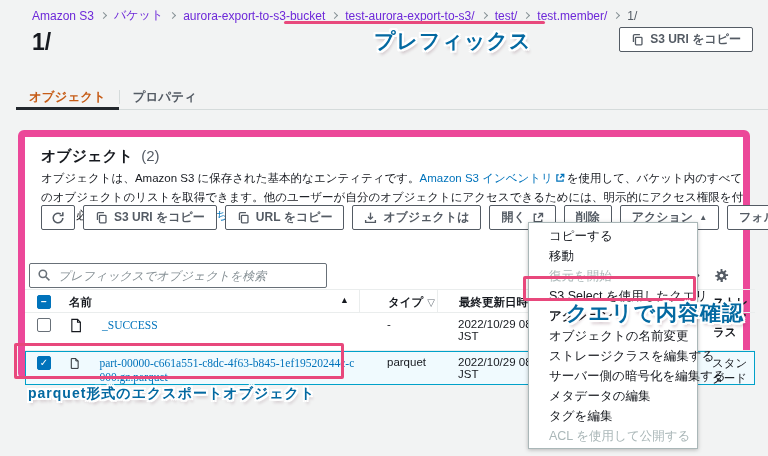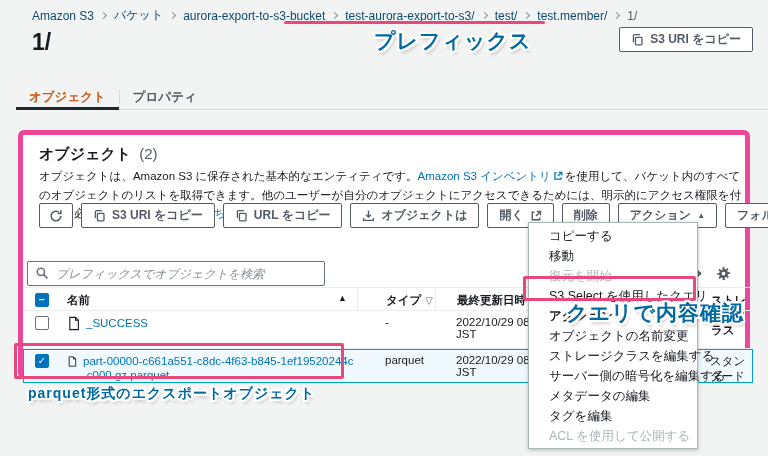--- a/index.html
+++ b/index.html
@@ -3,21 +3,21 @@
 <meta charset="utf-8">
 <style>
   * { margin:0; padding:0; box-sizing:border-box; }
   html,body { width:768px; height:456px; overflow:hidden; }
   body {
     font-family:"Liberation Sans","DejaVu Sans",sans-serif;
     background:#f2f3f3; color:#16191f; position:relative; font-size:12px;
   }
   
   .breadcrumb { position:absolute; left:32px; top:7px; display:flex; align-items:center; white-space:nowrap; font-size:12px; }
-  .crumb { color:#0c4a6e; cursor:pointer; text-decoration:none; }
+  .crumb { color:#6d28d9; cursor:pointer; text-decoration:none; }
   .crumb.current { color:#545b64; cursor:default; }
   .crumb-sep { width:5px; height:5px; border-top:1.6px solid #879196; border-right:1.6px solid #879196; transform:rotate(45deg); display:inline-block; margin:0 8px 0 7px; }
   .pink-underline { position:absolute; left:284px; top:21px; width:261px; height:3px; background:#e8487c; border-radius:2px; z-index:46; }
   
   .annotation {
     position:absolute; z-index:48; font-weight:bold; color:#0369a1; letter-spacing:1px;
     text-shadow:-2px -2px 0 #fff, 2px -2px 0 #fff, -2px 2px 0 #fff, 2px 2px 0 #fff,
                  0 -2px 0 #fff, 0 2px 0 #fff, -2px 0 0 #fff, 2px 0 0 #fff,
                  2px 4px 3px rgba(90,40,60,.25);
   }
@@ -38,21 +38,21 @@
   .btn-top-copy { position:absolute; right:15px; top:27px; }
   .btn-primary { background:#ec7211; border-color:#ec7211; color:#fff; }
   
   .tabs { position:absolute; left:16px; top:85px; display:flex; align-items:center; height:24px; }
   .tab { padding:0 13px; font-size:12.5px; font-weight:bold; color:#545b64; cursor:pointer; }
   .tab.active { color:#c65c17; }
   .tab-divider { width:1px; height:14px; background:#d5dbdb; }
   .tab-underline-active { position:absolute; left:16px; top:107px; width:103px; height:3px; background:#22272c; z-index:2; }
   .tab-underline-full { position:absolute; left:16px; top:109px; width:752px; height:1px; background:#d5dbdb; }
   
-  .card { position:absolute; left:18px; top:130px; width:732px; height:249px; background:#fff; border:5px solid #ec4899; border-radius:6px; }
+  .card { position:absolute; left:18px; top:130px; width:732px; height:249px; background:#fff; border:7px solid #ec4899; border-radius:6px; }
   .card-heading { position:absolute; left:16px; top:10px; font-size:15px; }
   .card-heading .h-main { font-weight:bold; color:#16191f; }
   .card-heading .h-count { color:#545b64; margin-left:4px; }
   .card-desc { position:absolute; left:16px; top:33px; width:706px; font-size:11.5px; line-height:1.55; color:#16191f; }
   .inline-link { color:#0073bb; cursor:pointer; }
   .ext-ico { display:inline-block; vertical-align:-1px; margin:0 2px; }
   
   .toolbar { position:absolute; left:16px; top:68px; display:flex; gap:8px; }
   .upload-row { position:absolute; left:16px; top:98px; }
   .search-row { position:absolute; left:4px; top:126px; display:flex; align-items:center; }
@@ -65,21 +65,21 @@
   .search-wrap input::placeholder { color:#879196; font-style:italic; }
   .search-ico { position:absolute; left:8px; top:5px; }
   .pager { position:absolute; right:14px; top:126px; display:flex; align-items:center; gap:16px; height:25px; }
   .pg-chevron { width:7px; height:7px; border-top:2px solid #545b64; border-right:2px solid #545b64; transform:rotate(45deg); cursor:pointer; }
   
   .table { position:absolute; left:0; top:152px; width:730px; }
   .trow { display:flex; align-items:stretch; }
   .thead { height:24px; border-top:1px solid #eaeded; border-bottom:1px solid #eaeded; font-weight:bold; color:#16191f; }
   .trow .cell { padding-top:5px; font-size:11.5px; }
   .c-cb   { width:44px; flex:none; padding-left:12px; }
-  .c-name { width:290px; flex:none; display:flex; gap:6px; }
+  .c-name { width:290px; flex:none; display:flex; gap:20px;font-family:Liberation Serif, serif; }
   .c-type { width:78px; flex:none; padding-left:28px; color:#16191f; }
   .c-mod  { width:215px; flex:none; padding-left:21px; white-space:nowrap; }
   .c-store{ flex:1; padding-left:60px; }
   .thead .c-type, .thead .c-mod, .thead .c-store { border-left:1px solid #eaeded; }
   .sort-asc { margin-left:auto; margin-right:10px; font-size:9px; color:#16191f; }
   .sort-desc { font-size:10px; color:#687078; margin-left:4px; }
   .tbody-row1 { height:38px; border-bottom:1px solid #eaeded; }
   .tbody-row2 { height:34px; background:#f0fafe; box-shadow:inset 0 0 0 1px #00a1c9; }
   .obj-link { color:#0073bb; cursor:pointer; word-break:break-all; line-height:1.25; }
   .checkbox { width:14px; height:14px; border:1px solid #687078; border-radius:2px; background:#fff; display:flex; align-items:center; justify-content:center; cursor:pointer; }

